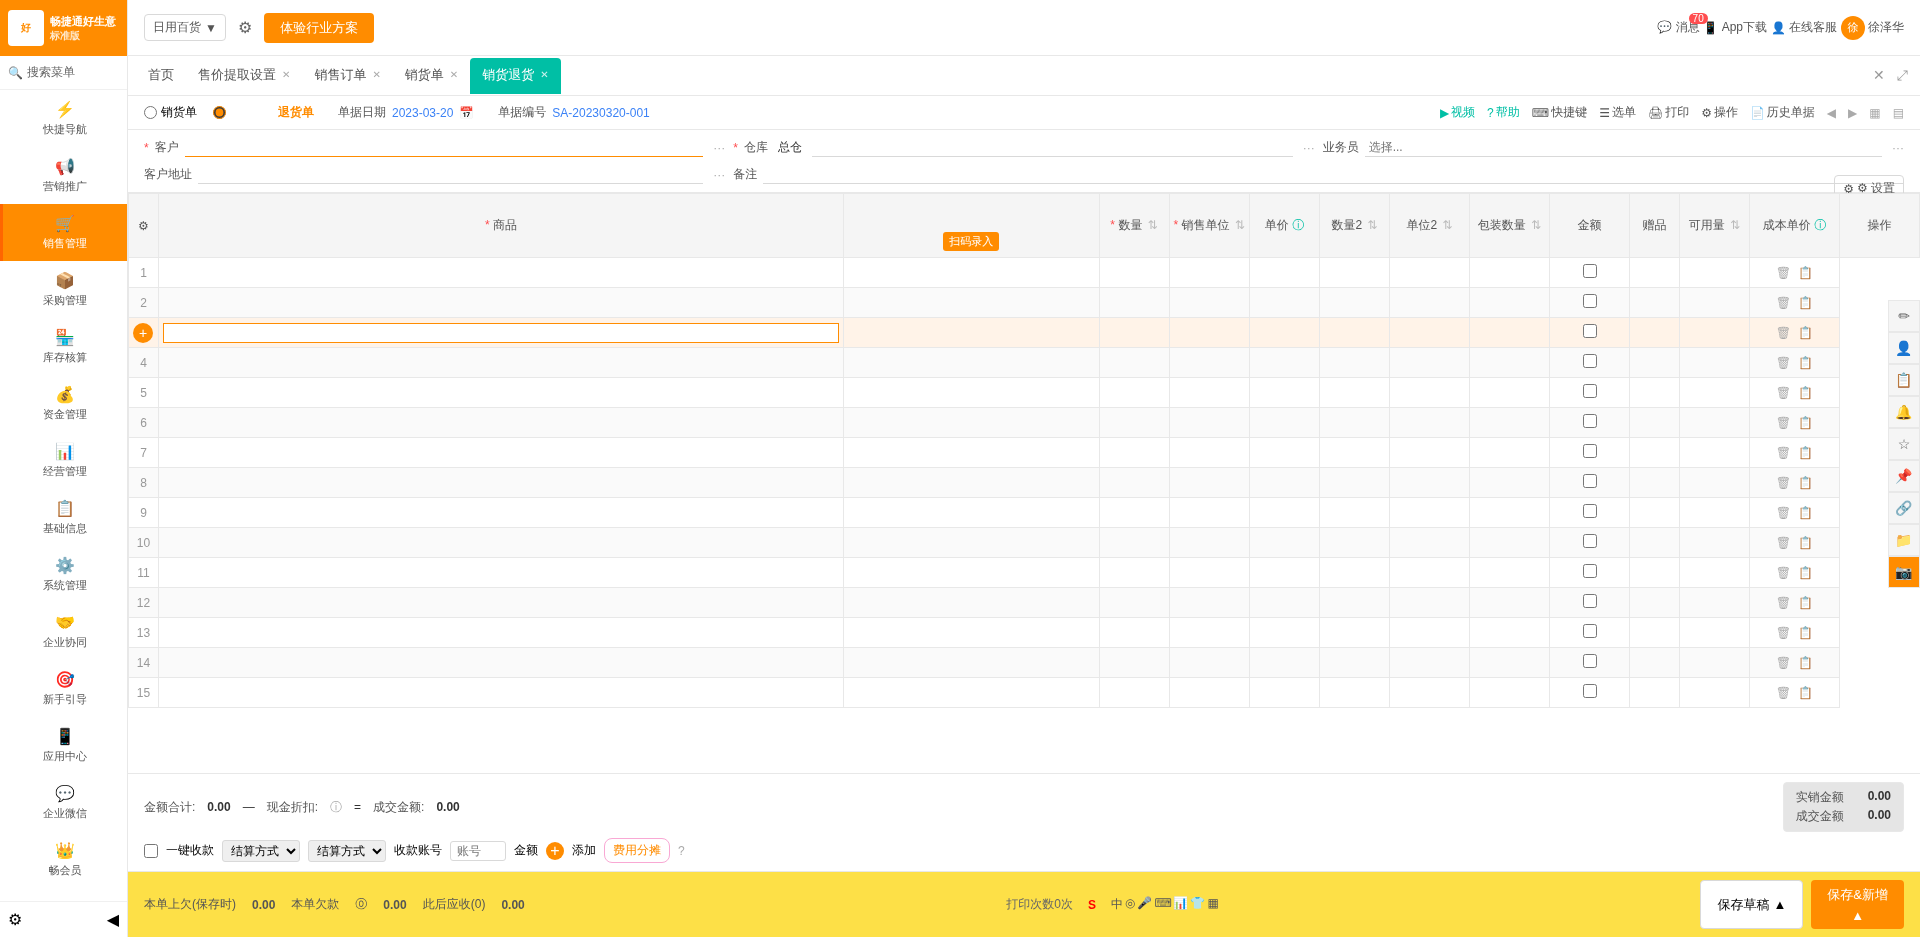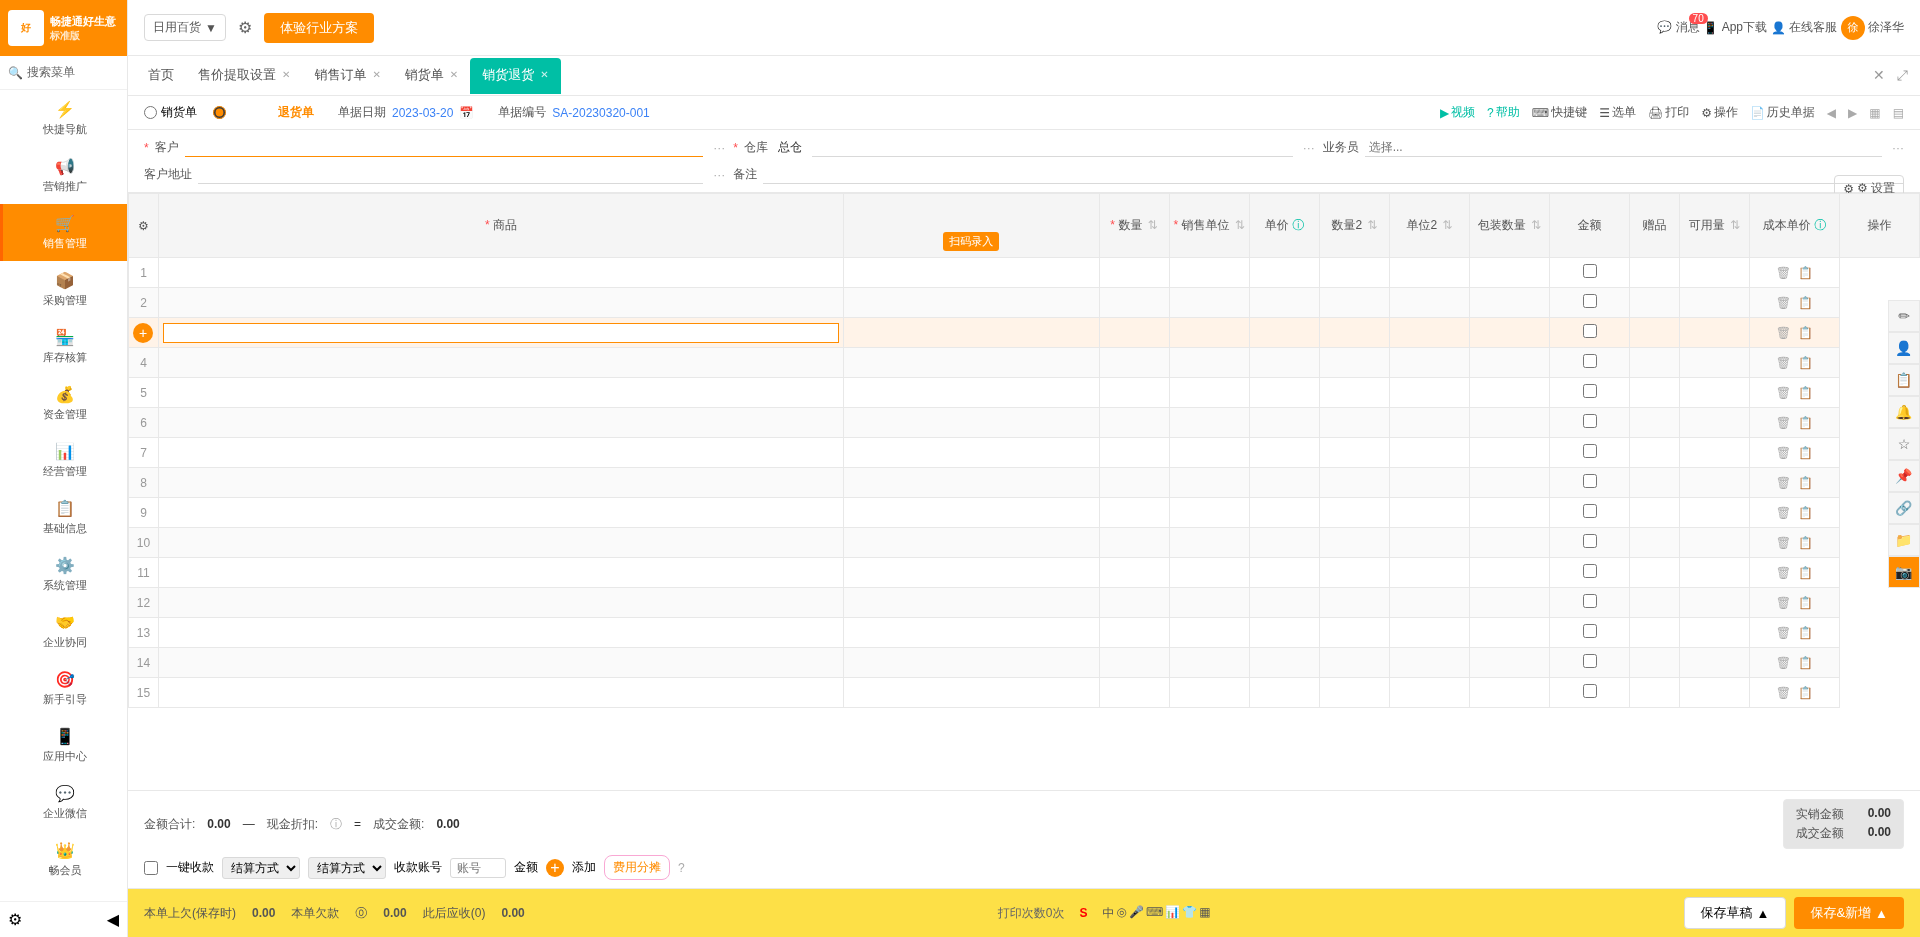--- a/index.html
+++ b/index.html
@@ -85,21 +85,21 @@
     .footer-select { border: 1px solid #d9d9d9; border-radius: 3px; padding: 2px 4px; font-size: 12px; }
     .footer-input { border: 1px solid #d9d9d9; border-radius: 3px; padding: 2px 6px; font-size: 12px; width: 56px; }
     .expense-btn { border: 1px solid #f9a8d4; color: #ff8c00; background: none; border-radius: 8px; padding: 3px 8px; cursor: pointer; font-size: 12px; }
     
     
     .bottom-bar { padding: 8px 16px; border-top: 1px solid #e8e8e8; background: #fde047; display: flex; align-items: center; justify-content: space-between; flex-shrink: 0; font-size: 12px; color: #555; }
     .bottom-left { display: flex; gap: 16px; align-items: center; }
     .bottom-center { display: flex; align-items: center; gap: 15px; color: #666; }
     .bottom-right { display: flex; gap: 8px; }
     .btn-save-draft { border: 1px solid #d9d9d9; background: #fff; border-radius: 4px; padding: 6px 16px; cursor: pointer; font-size: 13px; display: flex; align-items: center; gap: 4px; }
-    .btn-save-new { background: #ff8c00; color: #fff; border: none; border-radius: 4px; padding: 6px 16px; cursor: pointer; font-size: 13px; display: flex; align-items: center; gap: 4px; }
+    .btn-save-new { background: #ff8c00; color: #fff; border: none; border-radius: 4px; padding: 6px 16px; cursor: pointer; font-size: 13px; display: flex; align-items: center; gap: 4px; flex-direction: column; }
     
     
     .float-right { position: fixed; right: 0; top: 50%; transform: translateY(-50%); display: flex; flex-direction: column; gap: 2px; }
     .float-icon { width: 32px; height: 32px; background: #f5f5f5; border: 1px solid #e8e8e8; display: flex; align-items: center; justify-content: center; cursor: pointer; font-size: 14px; color: #666; }
     .float-icon.orange { background: #ff8c00; color: #fff; }
     
     
     input[type=checkbox] { accent-color: #00bfa5; width: 14px; height: 14px; }
     
     .plus-circle { width: 20px; height: 20px; background: #ff8c00; border-radius: 50%; display: flex; align-items: center; justify-content: center; color: #fff; font-size: 14px; cursor: pointer; }

